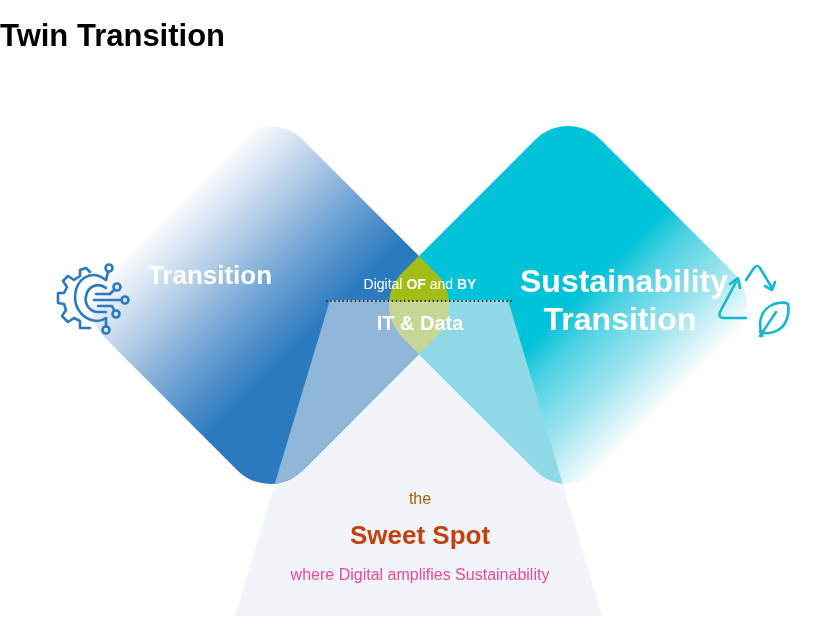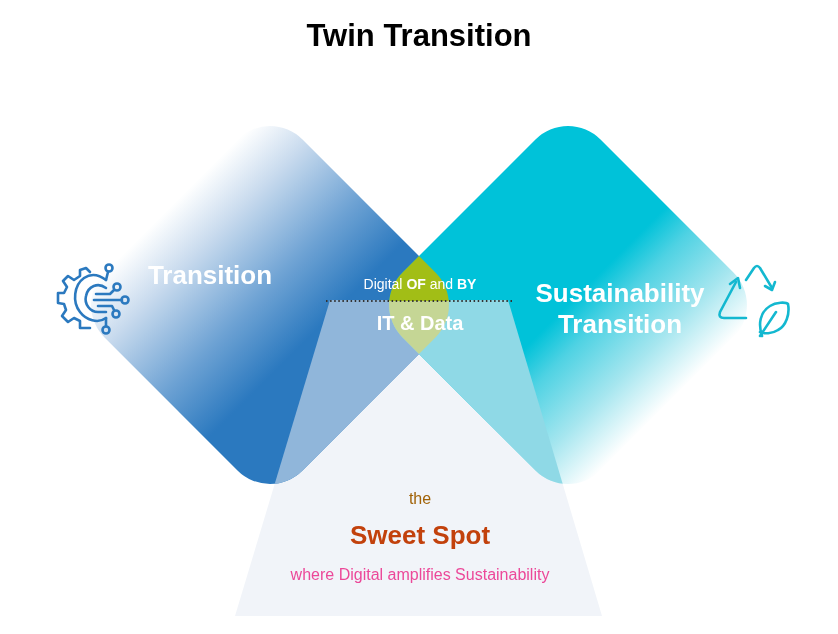--- a/index.html
+++ b/index.html
@@ -1,21 +1,21 @@
 <!DOCTYPE html>
 <html><head>
 <meta charset="utf-8">
 <style>
   html, body { margin: 0; padding: 0; background: #ffffff; }
   body { width: 838px; height: 634px; position: relative; overflow: hidden; font-family: "Liberation Sans", sans-serif; }
-  .title { position: absolute; left: 0; top: 18px; width: 838px; text-align: center; font-size: 31px; font-weight: bold; color: #000; }
+  .title { position: absolute; left: 0; top: 18px; width: 838px; font-size: 31px; font-weight: bold; color: #000; }
   svg.diagram { position: absolute; left: 0; top: 0; }
   .lbl { position: absolute; color: #fff; font-weight: bold; text-align: center; line-height: 1.2; }
   .digital { left: 140px; top: 260px; width: 140px; font-size: 26px; }
-  .sustain { left: 520px; top: 278px; width: 200px; font-size: 26px; }
+  .sustain { left: 520px; top: 262px; width: 200px; font-size: 32px; }
   .greening { left: 330px; top: 276px; width: 180px; font-size: 14px; font-weight: normal; }
   .greening b { font-weight: bold; }
   .itdata { left: 330px; top: 311px; width: 180px; font-size: 20px; }
   .sweet-the { position: absolute; left: 320px; top: 490px; width: 200px; text-align: center; font-size: 16px; color: #a16207; }
   .sweet-title { position: absolute; left: 300px; top: 520px; width: 240px; text-align: center; font-size: 26px; font-weight: bold; color: #c2410c; }
   .sweet-sub { position: absolute; left: 240px; top: 566px; width: 360px; text-align: center; font-size: 16px; color: #ec4899; }
   .icon { position: absolute; }
 </style>
 </head>
 <body>

